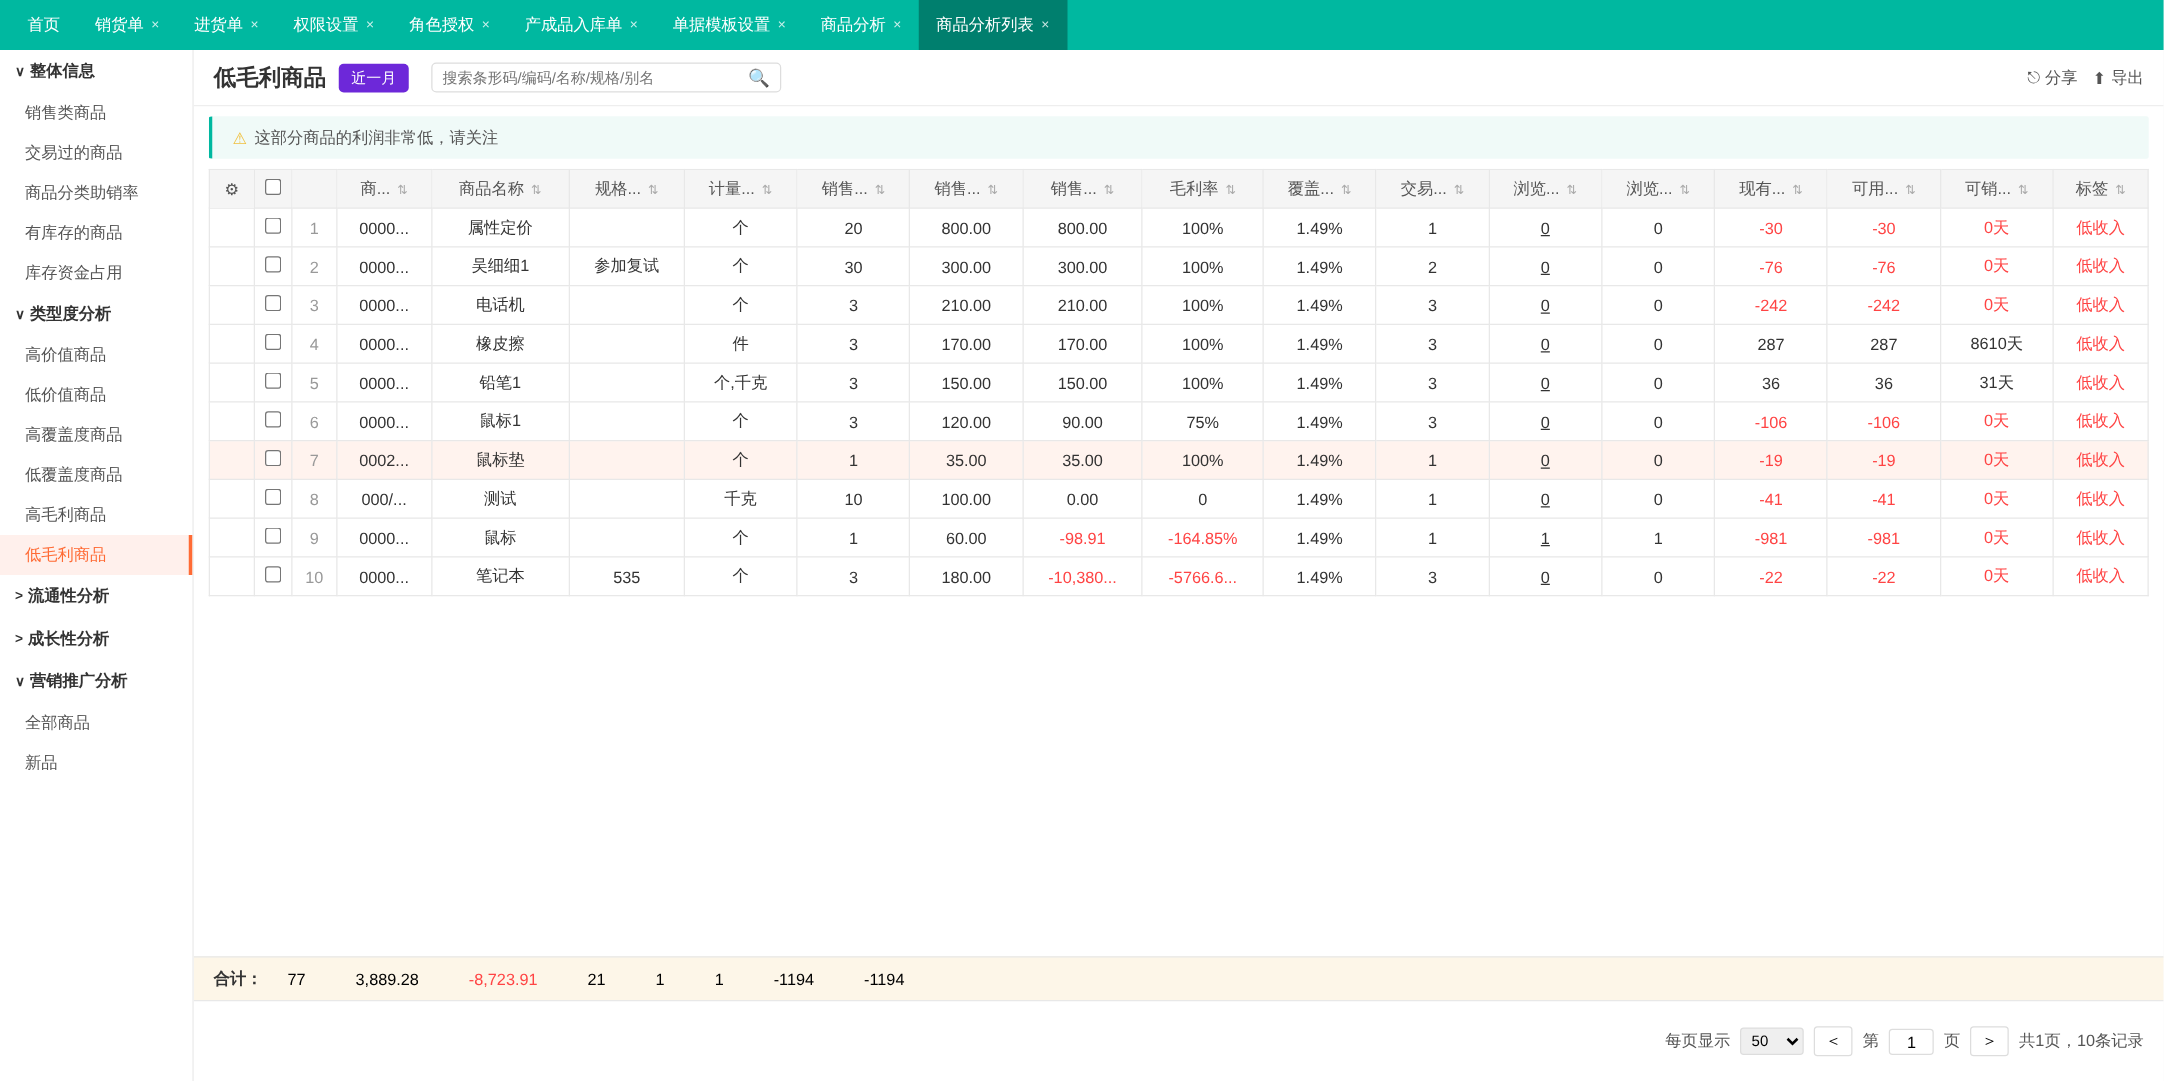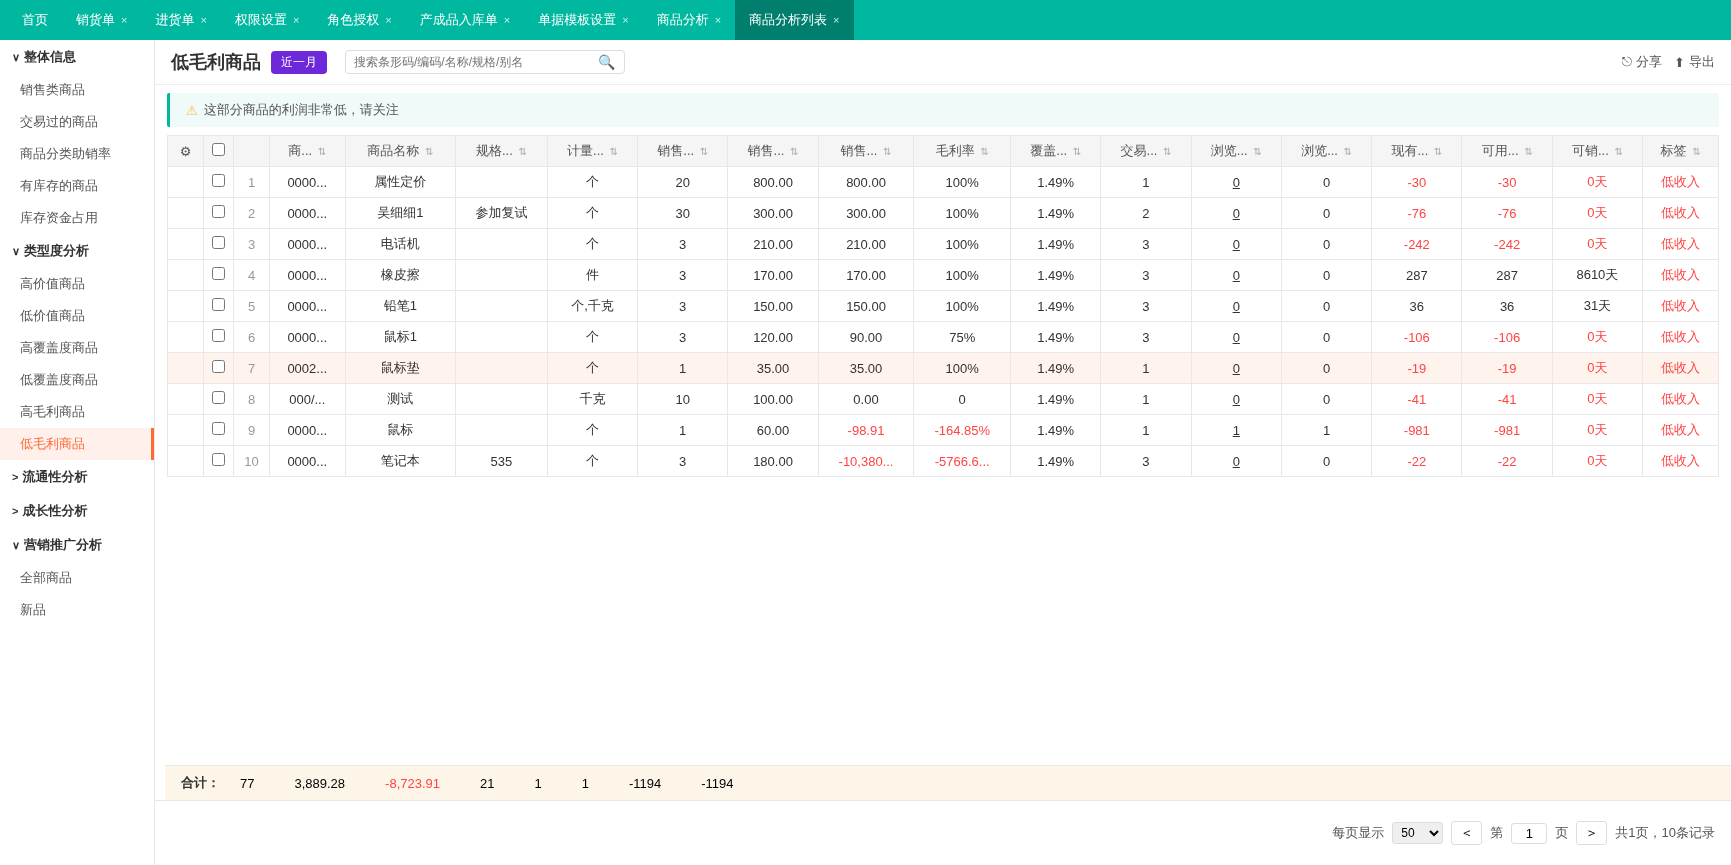--- a/index.html
+++ b/index.html
@@ -215,21 +215,20 @@
 
     
     .table-footer {
       background: #fdf6e8;
       border-top: 1px solid #e8e8e8;
       padding: 8px 16px;
       display: flex;
       align-items: center;
       gap: 20px;
       font-size: 13px;
-      margin-left: 10px;
     }
     .table-footer .footer-label {
       color: #333;
       font-weight: bold;
     }
     .footer-values {
       display: flex;
       gap: 40px;
       align-items: center;
     }

